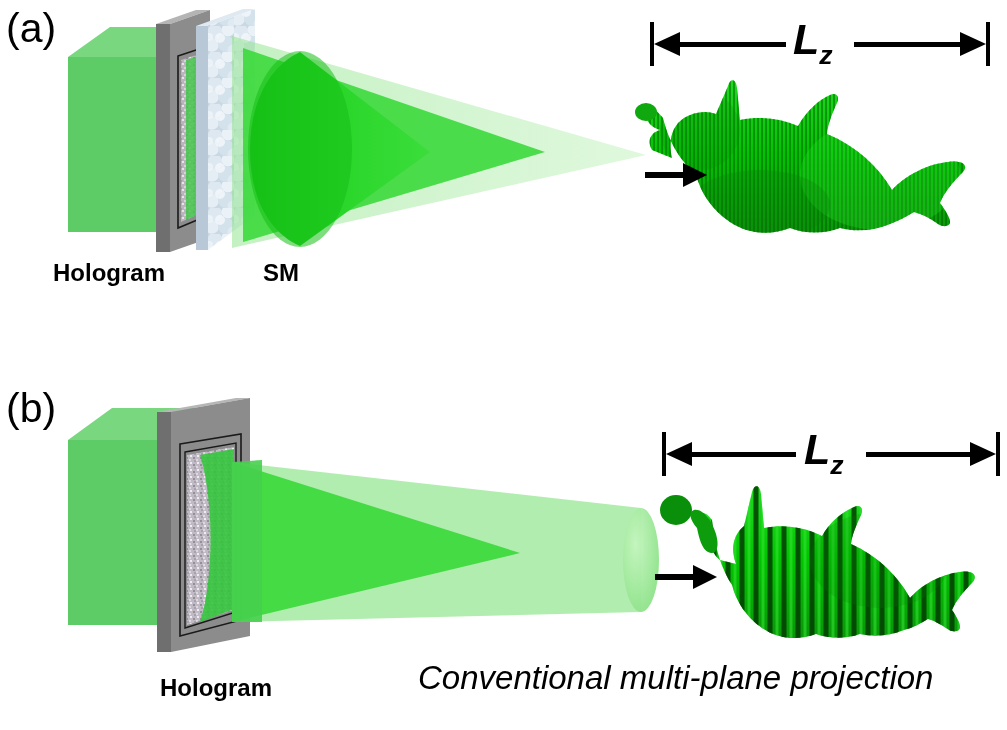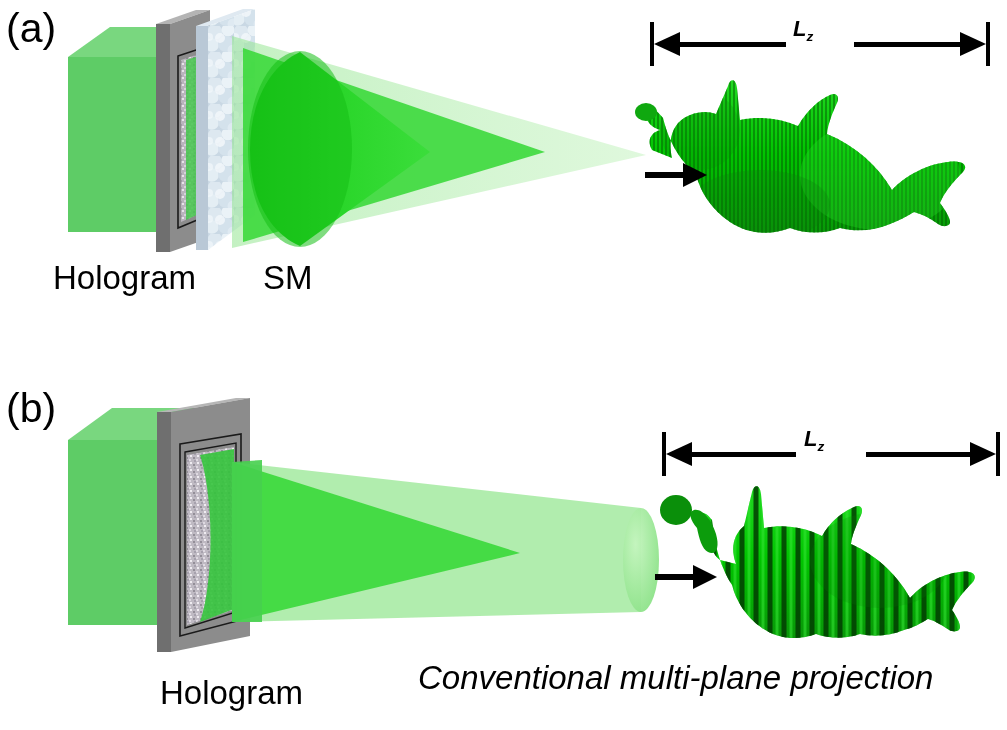--- a/index.html
+++ b/index.html
@@ -30,24 +30,25 @@
   }
   .caption {
     position: absolute;
     font-size: 33px;
     color: #000000;
     white-space: nowrap;
     line-height: 1;
   }
   .part-label {
     position: absolute;
-    font-size: 33px;
+    font-size: 24px;
     color: #000000;
     white-space: nowrap;
     line-height: 1;
+    font-weight: bold;
   }
 
   
   .ruler { position: absolute; }
   .ruler .tick {
     position: absolute;
     width: 4px;
     background: #000;
     top: 0;
     height: 44px;
@@ -65,21 +66,21 @@
     width: 0; height: 0;
     top: 10px;
     border-top: 12px solid transparent;
     border-bottom: 12px solid transparent;
   }
   .ruler .head.left  { border-right: 26px solid #000; }
   .ruler .head.right { border-left: 26px solid #000; }
   .ruler .lz {
     position: absolute;
     top: -4px;
-    font-size: 22px;
+    font-size: 43px;
     font-weight: bold;
     font-style: italic;
     color: #000;
     line-height: 1;
     white-space: nowrap;
   }
   .ruler .lz sub {
     font-size: 0.62em;
     font-style: italic;
     font-weight: bold;

